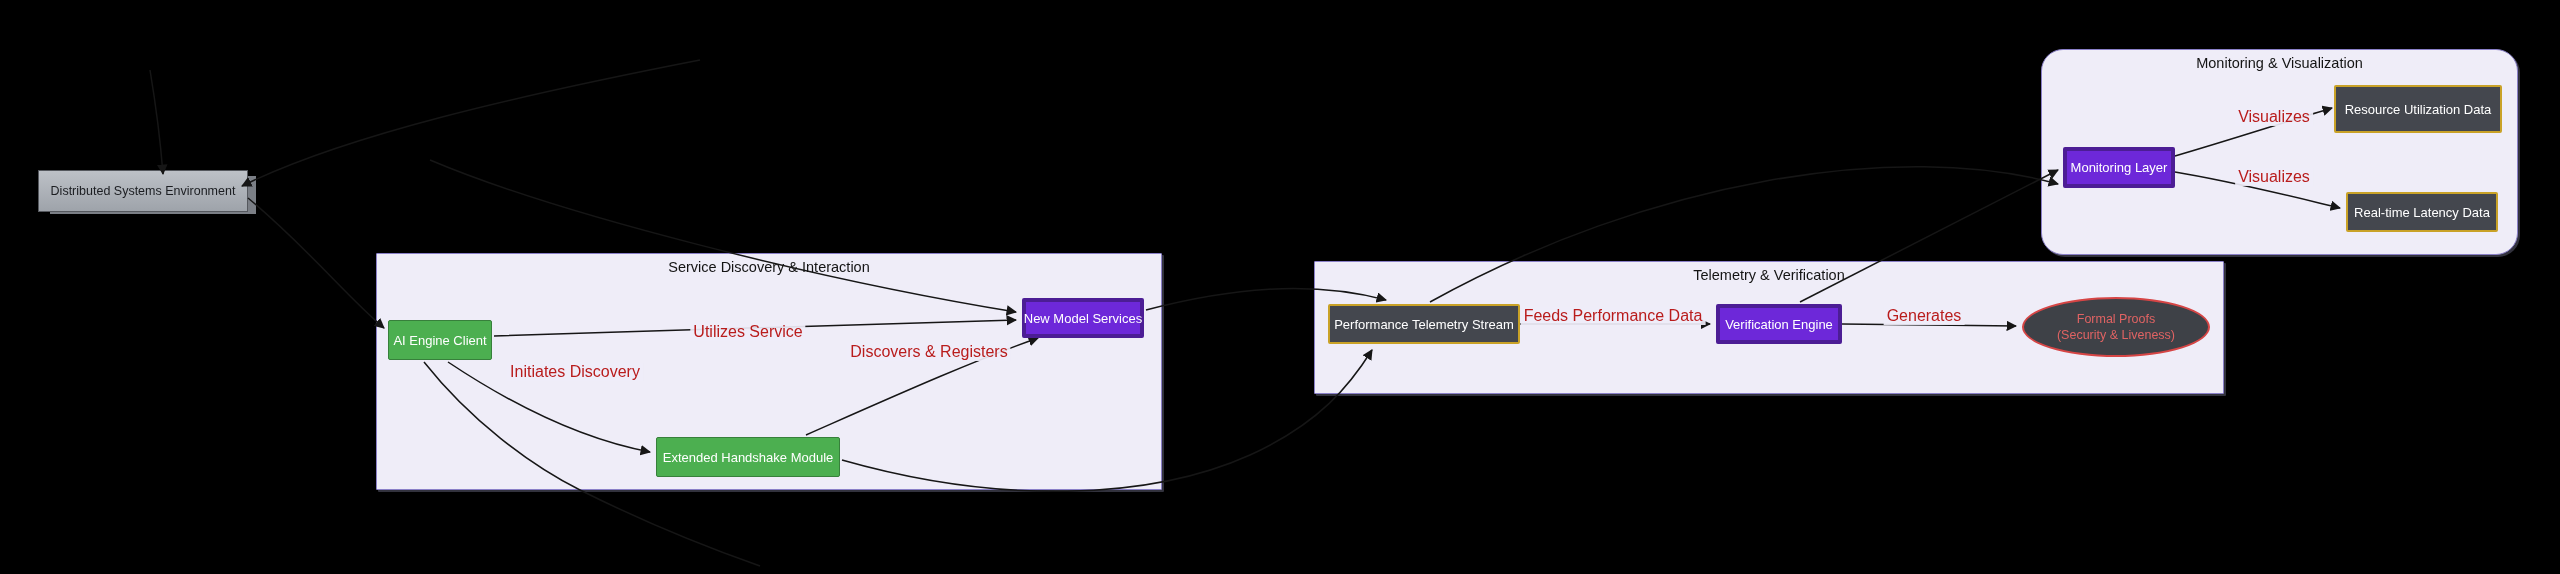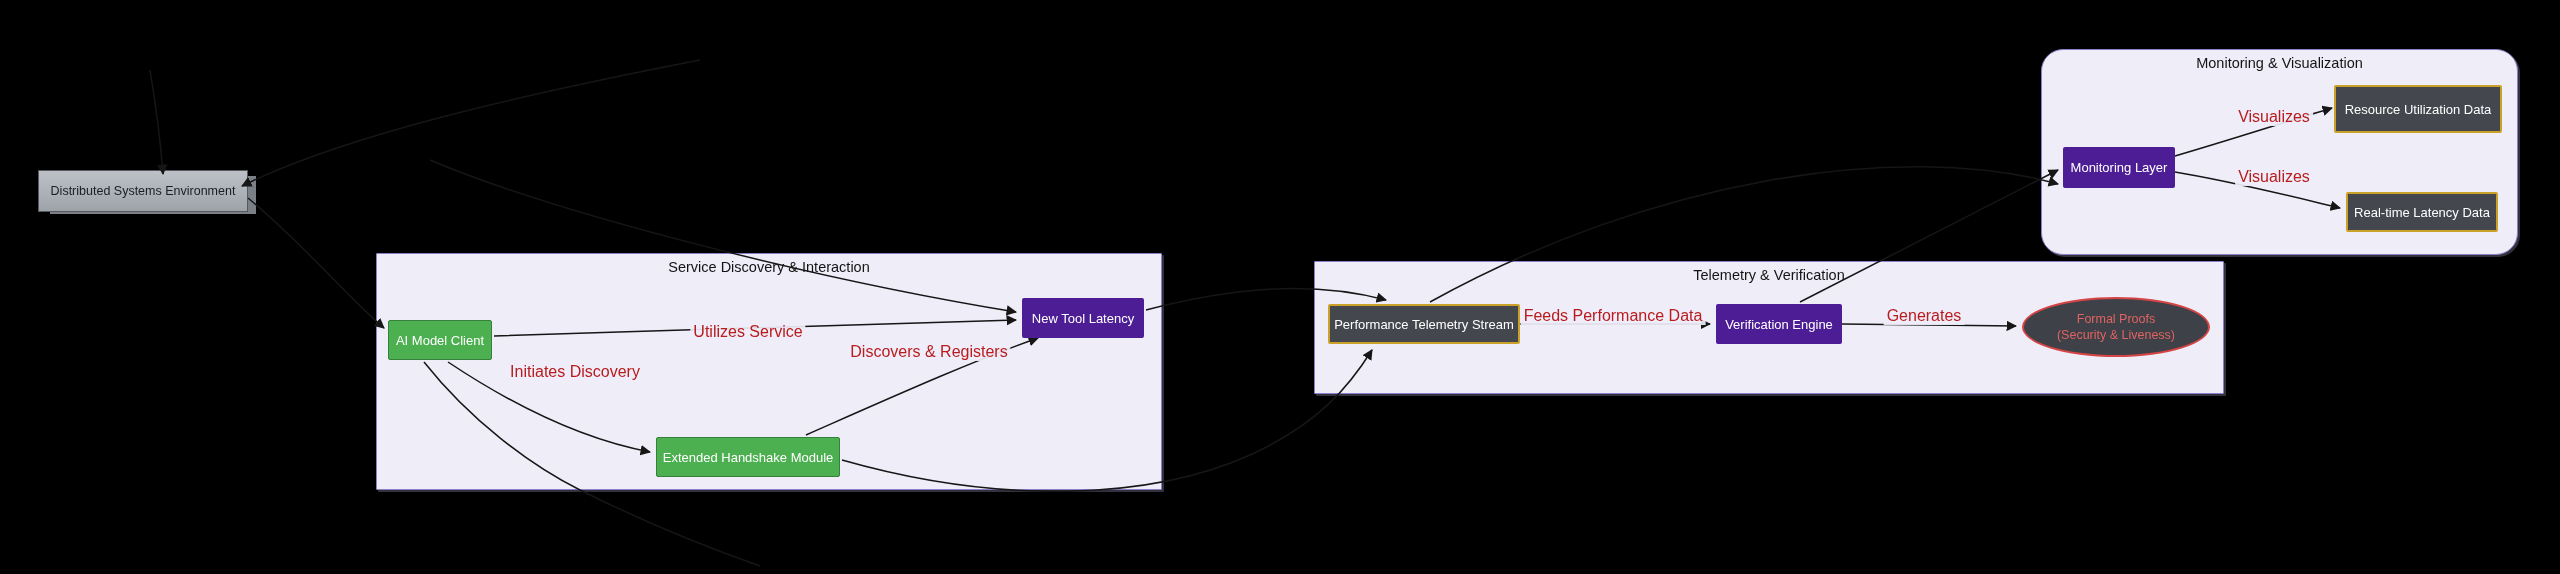--- a/index.html
+++ b/index.html
@@ -15,21 +15,21 @@
     position:absolute;top:5px;left:0;right:0;text-align:center;
     font-size:14.5px;color:#141414;z-index:2;
   }
   #edges{position:absolute;left:0;top:0;z-index:2;pointer-events:none;}
   .node{
     position:absolute;display:flex;align-items:center;justify-content:center;
     text-align:center;font-size:13px;color:#fff;z-index:3;border-radius:2px;
     white-space:nowrap;box-sizing:border-box;
   }
   .node.green{background:#4CAF50;border:1px solid #37803B;}
-  .node.blue{background:#4c1d95;border:4px solid #4c1d95;text-align:right;}
+  .node.blue{background:#6d28d9;border:4px solid #4c1d95;text-align:right;}
   .node.dark{background:#44474E;border:2px solid #C9A227;}
   .node.ellipse{
     background:#3E4147;border:2px solid #D64545;border-radius:50%;
     color:#E06363;font-size:12.5px;flex-direction:column;line-height:1.3;white-space:normal;
   }
   .env{
     position:absolute;display:flex;align-items:center;justify-content:center;
     font-size:12.5px;color:#1B1D21;z-index:1;box-sizing:border-box;
     background:linear-gradient(#BDC1C7,#9EA3AA);border:1px solid #55585E;
     box-shadow:10px 4px 0 -2px #7B7F86;white-space:nowrap;
@@ -80,24 +80,24 @@
       <path d="M 2175 156 C 2230 140, 2285 122, 2332 108" marker-end="url(#arrow)"></path>
       <path d="M 2175 172 C 2235 182, 2290 196, 2340 208" marker-end="url(#arrow)"></path>
       <path d="M 1520 324 L 1710 324" marker-end="url(#arrow)"></path>
       <path d="M 1842 324 L 2016 326" marker-end="url(#arrow)"></path>
       <path d="M 700 60 C 520 95, 345 135, 242 186" marker-end="url(#arrow)"></path>
       <path d="M 150 70 C 155 100, 160 135, 163 174" marker-end="url(#arrow)"></path>
     </g>
   </svg>
 
   <div class="node green" style="left:388px;top:320px;width:104px;height:40px;">
-    <span>AI Model Client</span>
+    <span>AI Engine Client</span>
   </div>
   <div class="node blue" style="left:1022px;top:298px;width:122px;height:40px;">
-    <span>New Tool Latency</span>
+    <span>New Model Services</span>
   </div>
   <div class="node green" style="left:656px;top:437px;width:184px;height:40px;">
     <span>Extended Handshake Module</span>
   </div>
 
   <div class="node dark" style="left:1328px;top:304px;width:192px;height:40px;">
     <span>Performance Telemetry Stream</span>
   </div>
   <div class="node blue" style="left:1716px;top:304px;width:126px;height:40px;">
     <span>Verification Engine</span>

